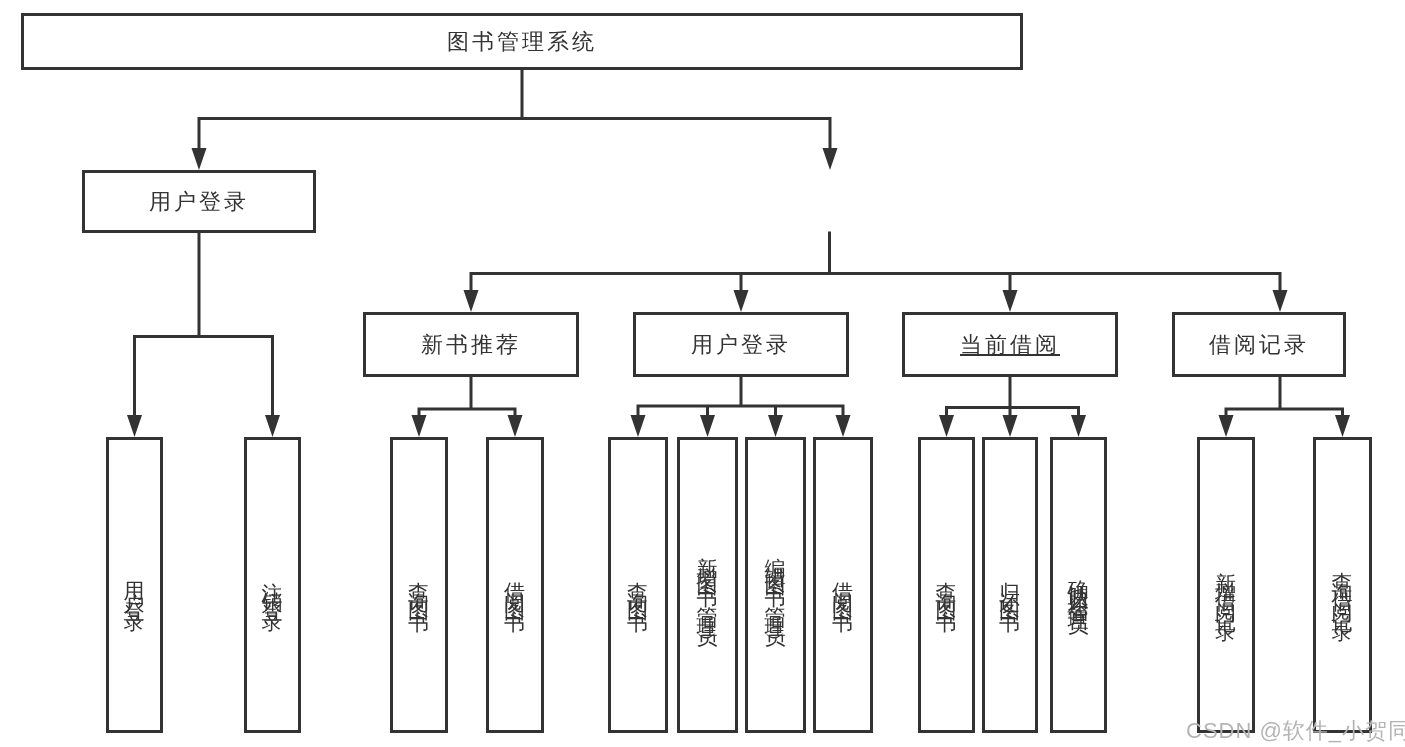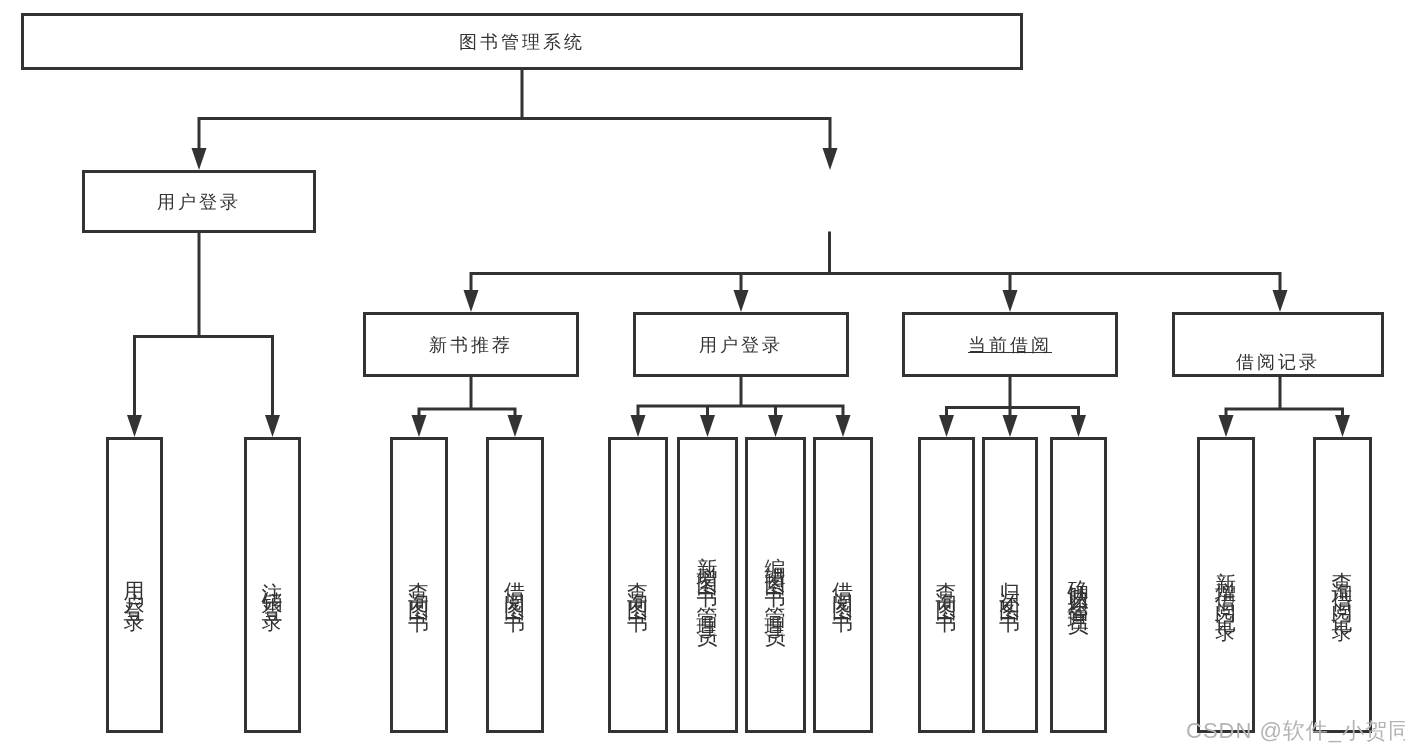--- a/index.html
+++ b/index.html
@@ -20,21 +20,21 @@
   .node {
     position: absolute;
     box-sizing: border-box;
     border: 3px solid #333333;
     background: #ffffff;
     display: flex;
     align-items: center;
     justify-content: center;
   }
   .hlabel {
-    font-size: 18px;
+    font-size: 22px;
     letter-spacing: 3px;
     white-space: nowrap;
     color: #333333;
   }
   .vlabel {
     writing-mode: vertical-rl;
     text-orientation: mixed;
     font-size: 21px;
     line-height: 1;
     letter-spacing: 10px;
@@ -126,21 +126,21 @@
 
   <div class="node" style="left:363px; top:312px; width:216px; height:65px;">
     <span class="hlabel">新书推荐</span>
   </div>
   <div class="node" style="left:633px; top:312px; width:216px; height:65px;">
     <span class="hlabel">用户登录</span>
   </div>
   <div class="node" style="left:902px; top:312px; width:216px; height:65px;text-decoration:underline;">
     <span class="hlabel">当前借阅</span>
   </div>
-  <div class="node" style="left:1172px; top:312px; width:212px; height:65px;align-items:flex-end;">
+  <div class="node" style="left:1172px; top:312px; width:174px; height:65px;">
     <span class="hlabel">借阅记录</span>
   </div>
 
   <div class="node" style="left:106px; top:437px; width:57px; height:296px;">
     <span class="vlabel">用户登录</span>
   </div>
   <div class="node" style="left:244px; top:437px; width:57px; height:296px;">
     <span class="vlabel">注销登录</span>
   </div>
 

